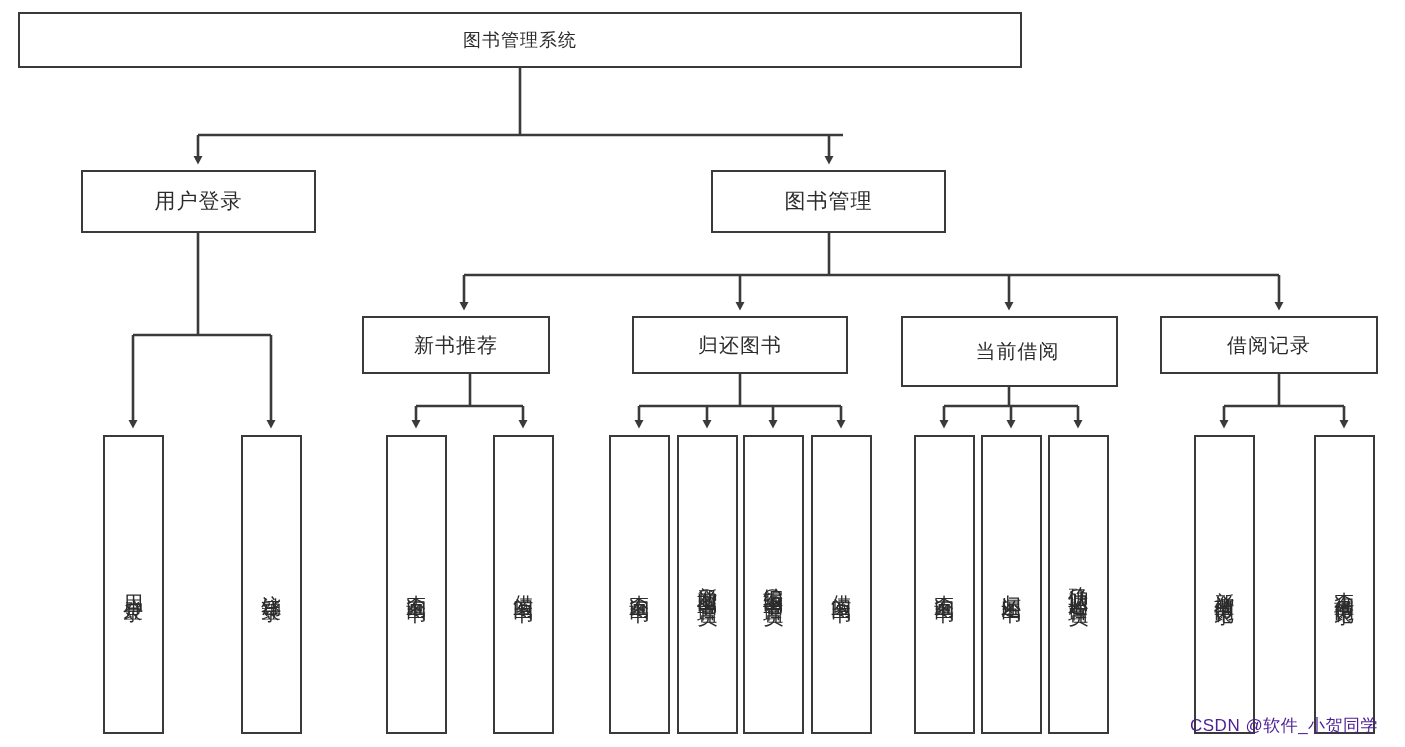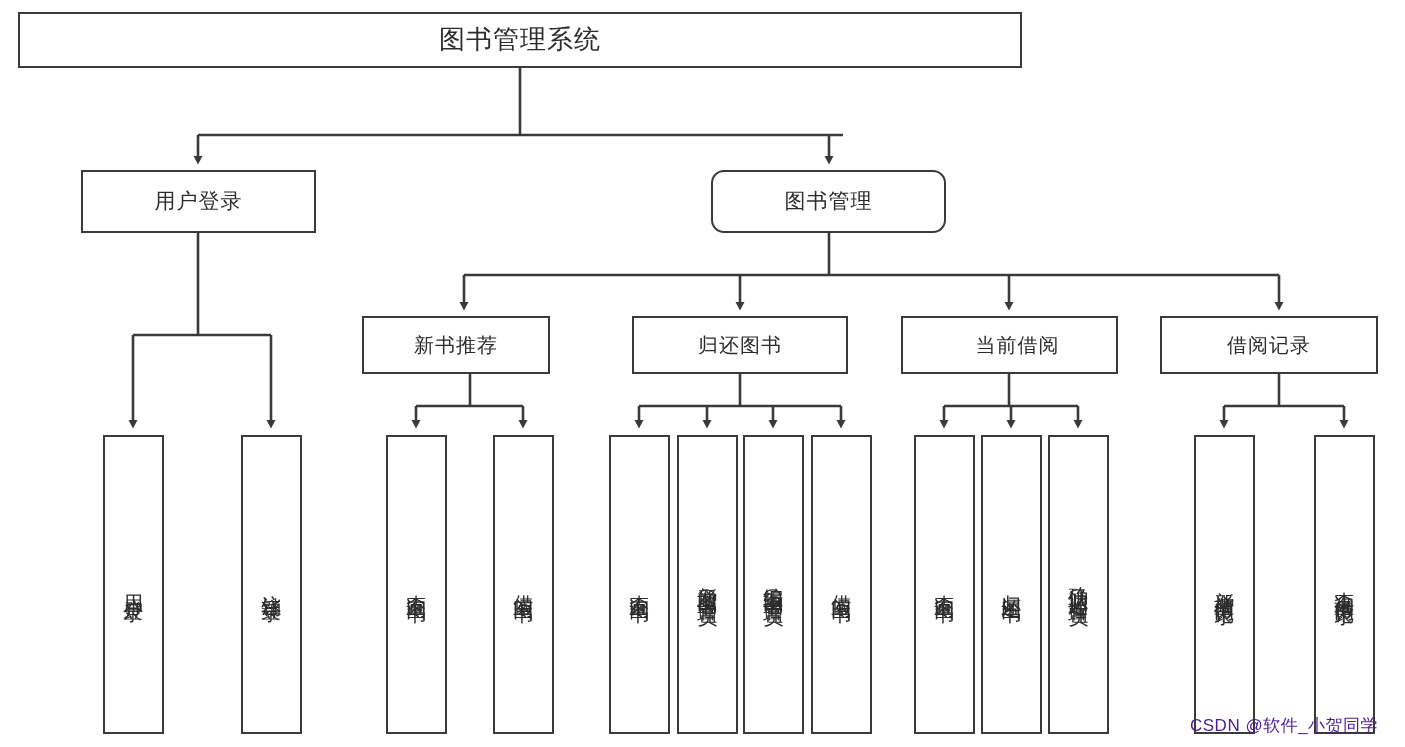--- a/index.html
+++ b/index.html
@@ -22,21 +22,21 @@
     justify-content:center;
     color:#2b2b2b;
   }
   .node .label{
     font-size:21px;
     line-height:1.15;
     letter-spacing:1px;
     white-space:nowrap;
     text-align:center;
   }
-  .node.root .label{font-size:26px;}
+  .node.root .label{font-size:18px;}
   .node.tier2 .label{font-size:21px;}
   .node.tier3 .label{font-size:20px;}
 
   
   .node.leaf{
     align-items:center;
     justify-content:center;
   }
   .node.leaf .label{
     writing-mode:vertical-rl;
@@ -112,31 +112,31 @@
     </g>
   </svg>
 
   <div class="node root" style="left:18px;top:12px;width:1004px;height:56px;">
     <span class="label">图书管理系统</span>
   </div>
 
   <div class="node tier2" style="left:81px;top:170px;width:235px;height:63px;">
     <span class="label">用户登录</span>
   </div>
-  <div class="node tier2" style="left:711px;top:170px;width:235px;height:63px;border-radius:13px;">
+  <div class="node tier2" style="left:711px;top:170px;width:235px;height:63px;">
     <span class="label">图书管理</span>
   </div>
 
   <div class="node tier3" style="left:362px;top:316px;width:188px;height:58px;">
     <span class="label">新书推荐</span>
   </div>
   <div class="node tier3" style="left:632px;top:316px;width:216px;height:58px;">
     <span class="label">归还图书</span>
   </div>
-  <div class="node tier3" style="left:901px;top:316px;width:217px;height:58px;padding-left:16px;">
+  <div class="node tier3" style="left:901px;top:316px;width:217px;height:71px;padding-left:16px;">
     <span class="label">当前借阅</span>
   </div>
   <div class="node tier3" style="left:1160px;top:316px;width:218px;height:58px;">
     <span class="label">借阅记录</span>
   </div>
 
   <div class="node leaf" style="left:103px;top:435px;width:61px;height:299px;">
     <span class="label">用户登录</span>
   </div>
   <div class="node leaf" style="left:241px;top:435px;width:61px;height:299px;">

